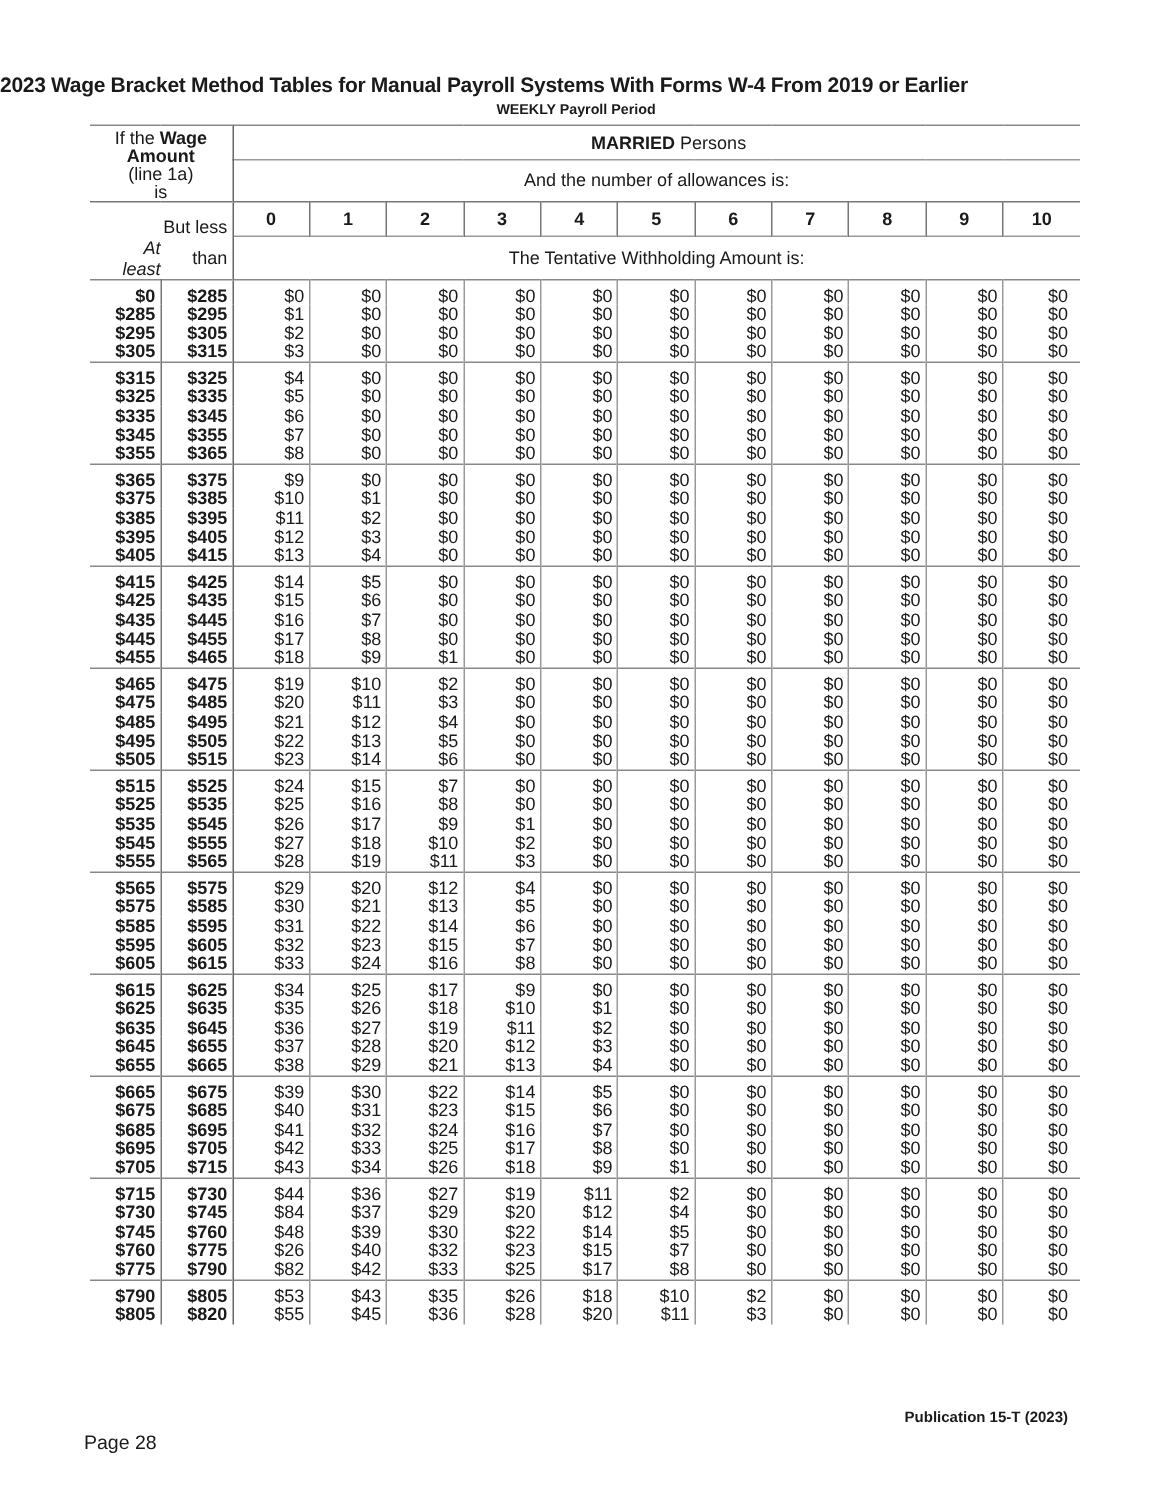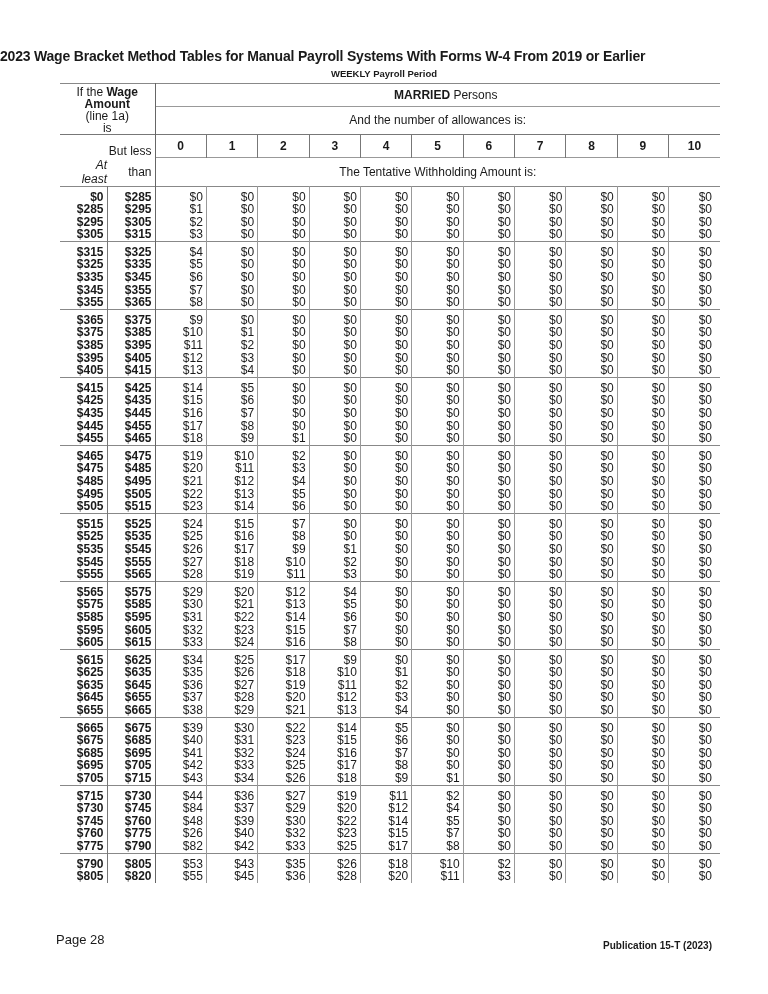--- a/index.html
+++ b/index.html
@@ -18,21 +18,21 @@
   .tent{text-align:center;border-top:1px solid #999;}
   .atleast{text-align:right;padding-left:8px;font-style:italic;}
   .butless{text-align:right;padding-right:3px;border-right:1.5px solid #666;}
   .butless-top{text-align:right;padding-right:3px;vertical-align:bottom;margin-top:39px;}
   tbody tr td{text-align:right;height:12.6px;line-height:12.6px;}
   tbody td.c0{font-weight:bold;padding-right:3px;border-right:1px solid #777;}
   tbody td.c1{font-weight:bold;padding-right:3px;border-right:1.5px solid #666;}
   tbody td.v{padding-right:3px;border-right:1px solid #999;}
   tbody td.v:last-child{border-right:none;padding-right:8px;}
   tr.grp td{padding-top:4px;border-top:1.5px solid #888;}
-  .footer-l{position:absolute;top:932px;left:56px;font-size:13px;}
+  .footer-l{position:absolute;top:954px;left:56px;font-size:13px;}
   .footer-r{position:absolute;top:940px;right:56px;font-size:10px;font-weight:bold;}
 </style>
 </head>
 <body>
 
 <div class="title">2023 Wage Bracket Method Tables for Manual Payroll Systems With Forms W-4 From 2019 or Earlier</div>
 <div class="subtitle">WEEKLY Payroll Period</div>
 
 <table>
   <colgroup>

